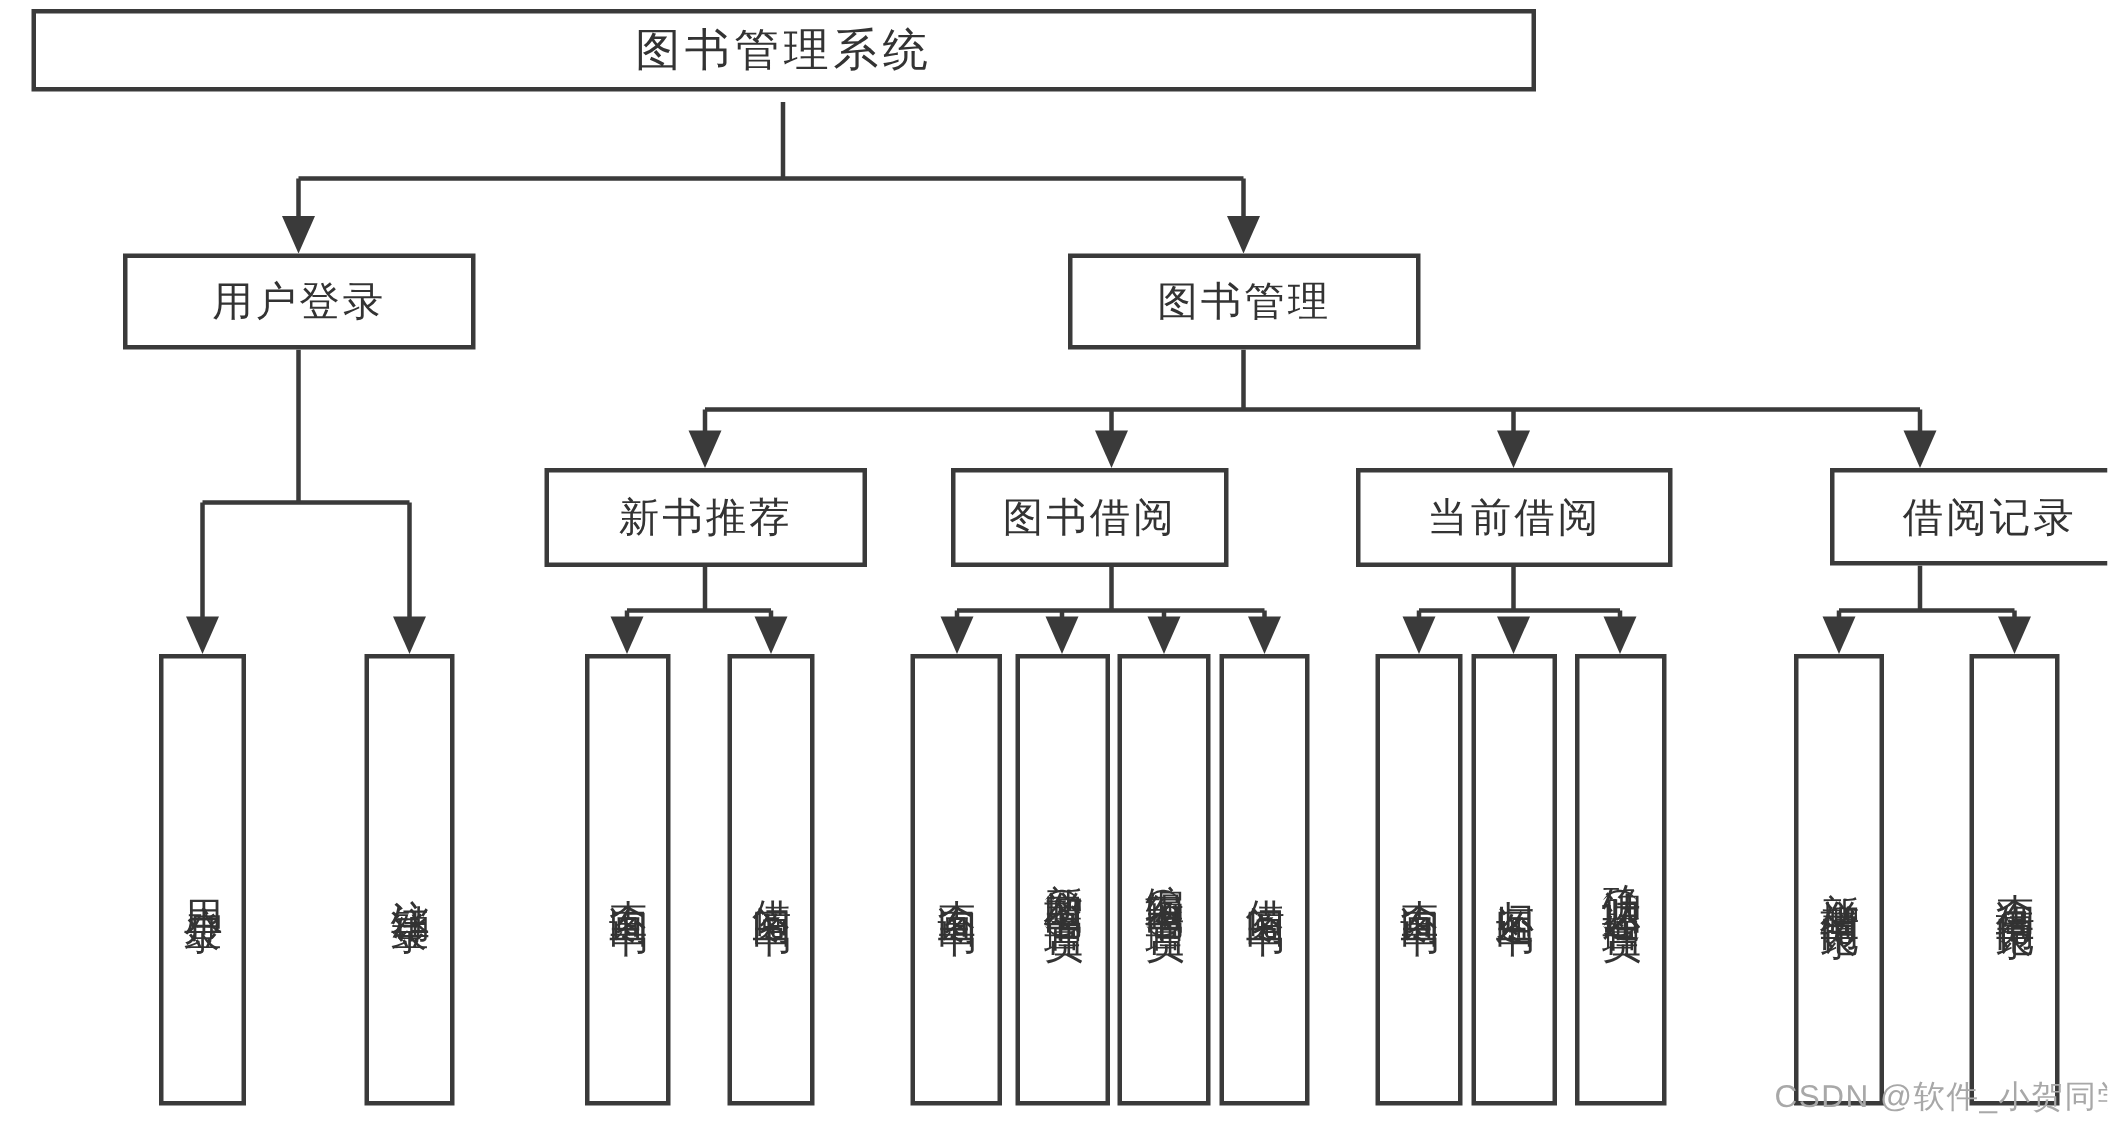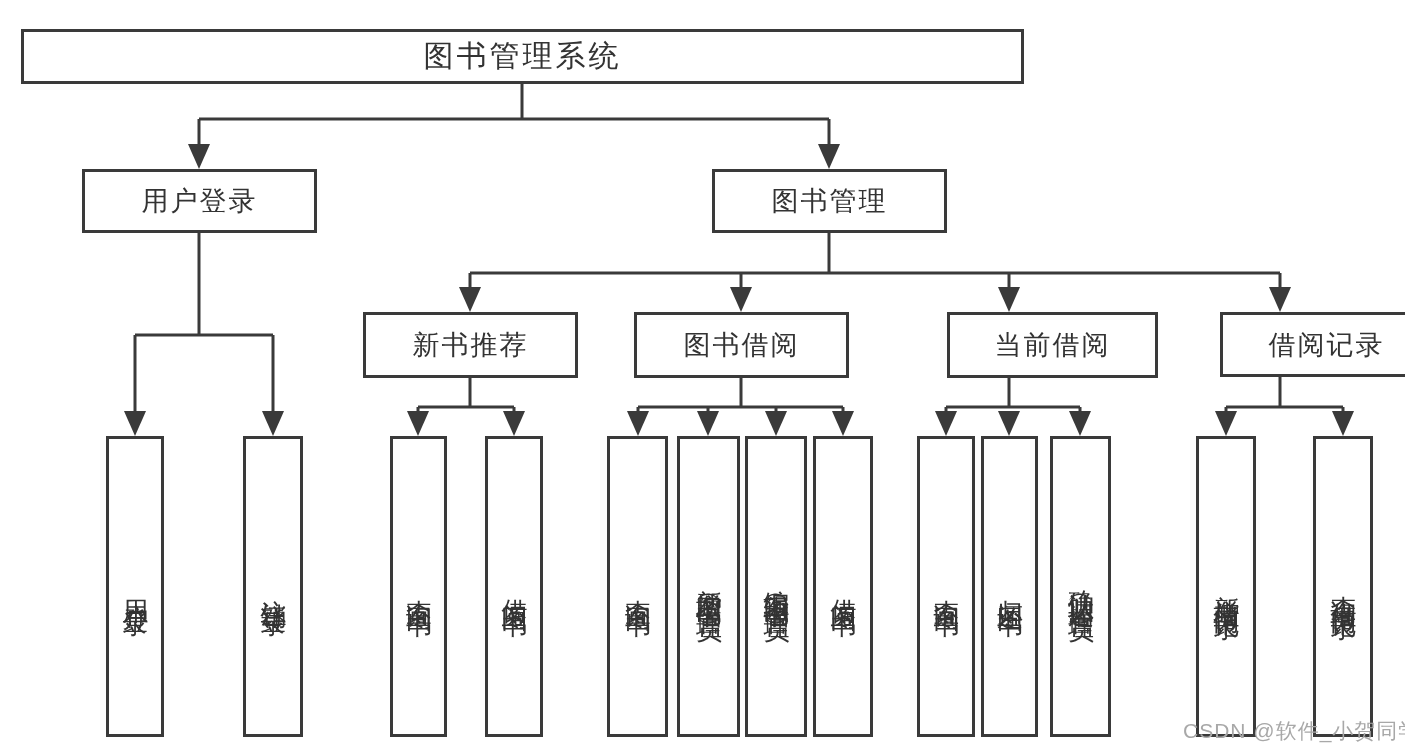--- a/index.html
+++ b/index.html
@@ -68,38 +68,38 @@
       <polygon points="765,411 787,411 776,436"></polygon>
       <polygon points="832,411 854,411 843,436"></polygon>
       <polygon points="935,411 957,411 946,436"></polygon>
       <polygon points="998,411 1020,411 1009,436"></polygon>
       <polygon points="1069,411 1091,411 1080,436"></polygon>
       <polygon points="1215,411 1237,411 1226,436"></polygon>
       <polygon points="1332,411 1354,411 1343,436"></polygon>
     </g>
   </svg>
 
-  <div class="box hbox title" style="left:21px;top:29px;width:1003px;height:55px;">
+  <div class="box hbox title" style="left:21px;top:6px;width:1003px;height:55px;">
     <span>图书管理系统</span>
   </div>
 
   <div class="box hbox" style="left:82px;top:169px;width:235px;height:64px;">
     <span>用户登录</span>
   </div>
   <div class="box hbox" style="left:712px;top:169px;width:235px;height:64px;">
     <span>图书管理</span>
   </div>
 
   <div class="box hbox" style="left:363px;top:312px;width:215px;height:66px;">
     <span>新书推荐</span>
   </div>
-  <div class="box hbox" style="left:634px;top:312px;width:215px;height:66px;">
+  <div class="box hbox" style="left:634px;top:312px;width:185px;height:66px;">
     <span>图书借阅</span>
   </div>
-  <div class="box hbox" style="left:947px;top:312px;width:211px;height:66px;">
+  <div class="box hbox" style="left:904px;top:312px;width:211px;height:66px;">
     <span>当前借阅</span>
   </div>
   <div class="box hbox" style="left:1172px;top:312px;width:213px;height:65px;margin-left:48px;">
     <span>借阅记录</span>
   </div>
 
   <div class="box vbox" style="left:106px;top:436px;width:58px;height:301px;">
     <span>用户登录</span>
   </div>
   <div class="box vbox" style="left:243px;top:436px;width:60px;height:301px;">

